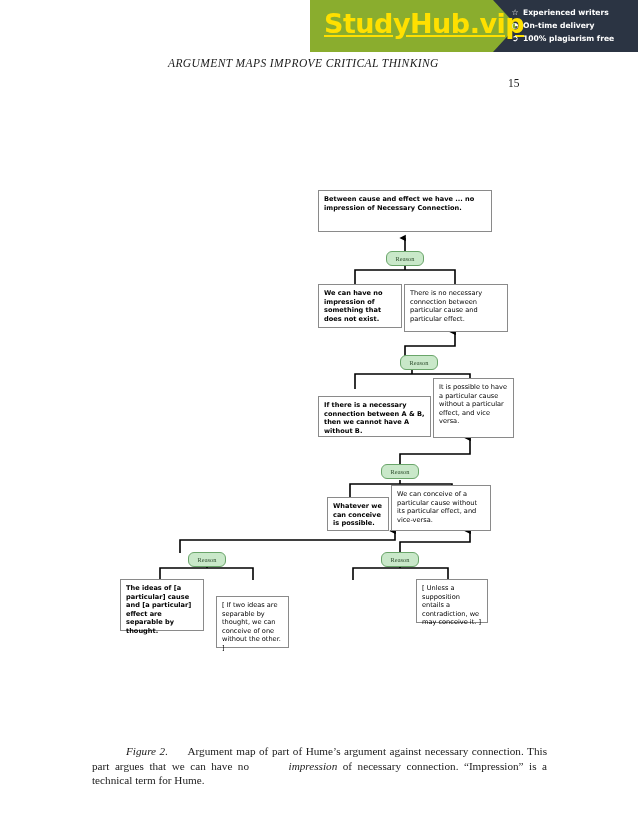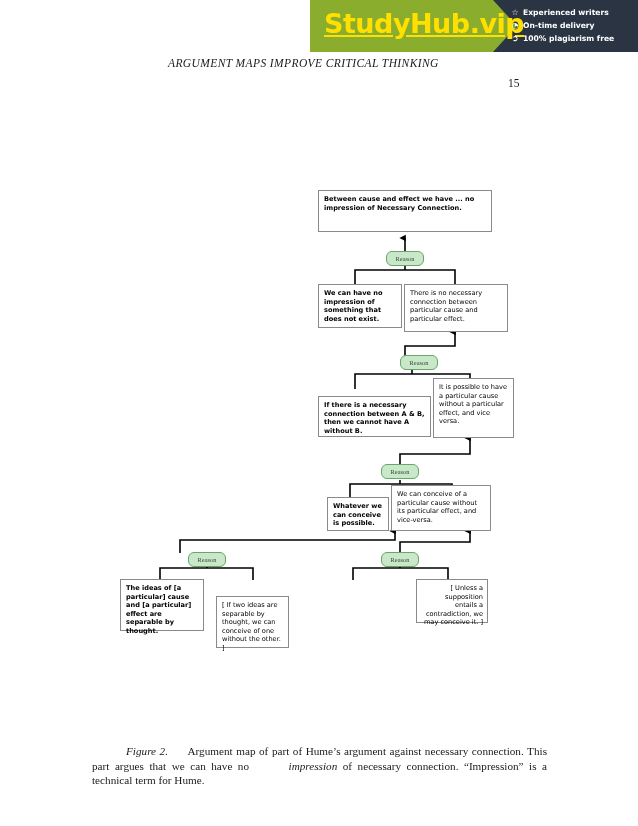--- a/index.html
+++ b/index.html
@@ -120,19 +120,19 @@
   <div class="pill" style="left:381px;top:284px;width:38px;height:15px;">Reason</div>
 
   <div class="node b" style="left:327px;top:317px;width:62px;height:34px;">Whatever we can conceive is possible.</div>
   <div class="node" style="left:391px;top:305px;width:100px;height:46px;">We can conceive of a particular cause without its particular effect, and vice-versa.</div>
 
   <div class="pill" style="left:188px;top:372px;width:38px;height:15px;">Reason</div>
   <div class="pill" style="left:381px;top:372px;width:38px;height:15px;">Reason</div>
 
   <div class="node b" style="left:120px;top:399px;width:84px;height:52px;">The ideas of [a particular] cause and [a particular] effect are separable by thought.</div>
   <div class="node" style="left:216px;top:399px;width:73px;height:52px;margin-top:17px;">[ If two ideas are separable by thought, we can conceive of one without the other. ]</div>
-  <div class="node" style="left:416px;top:399px;width:72px;height:44px;text-align:right;">[ Unless a supposition entails a contradiction, we may conceive it. ]</div>
+  <div class="node" style="left:416px;top:399px;width:72px;height:44px;">[ Unless a supposition entails a contradiction, we may conceive it. ]</div>
 </div>
 
 <div class="caption">
   <i>Figure 2.</i>
   <span style="display:inline-block;width:16px;"></span><span>Argument map of part of Hume’s argument against necessary connection.  This part argues that we can have no </span><i>impression</i><span> of necessary connection.  “Impression” is a technical term for Hume.</span>
 </div>
 
 </body></html>

